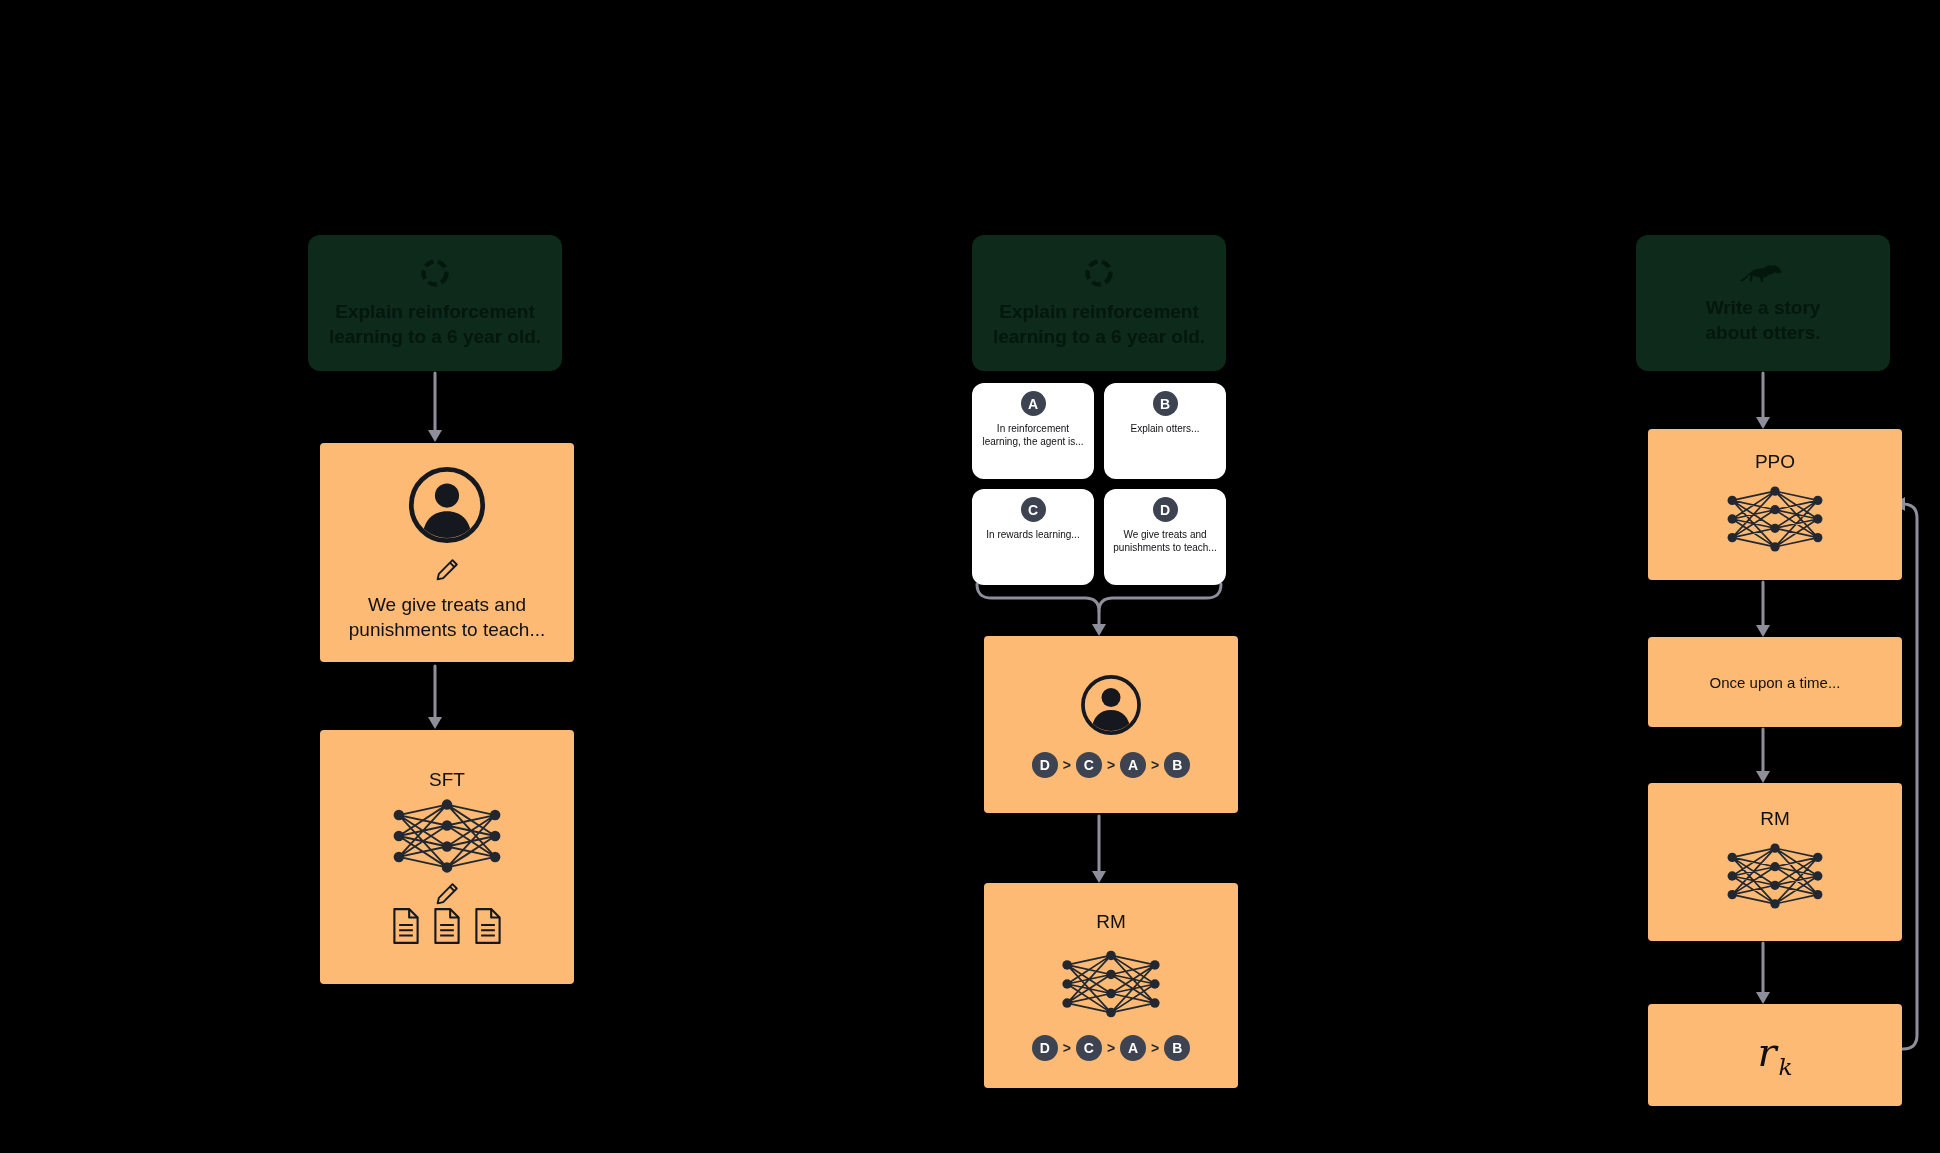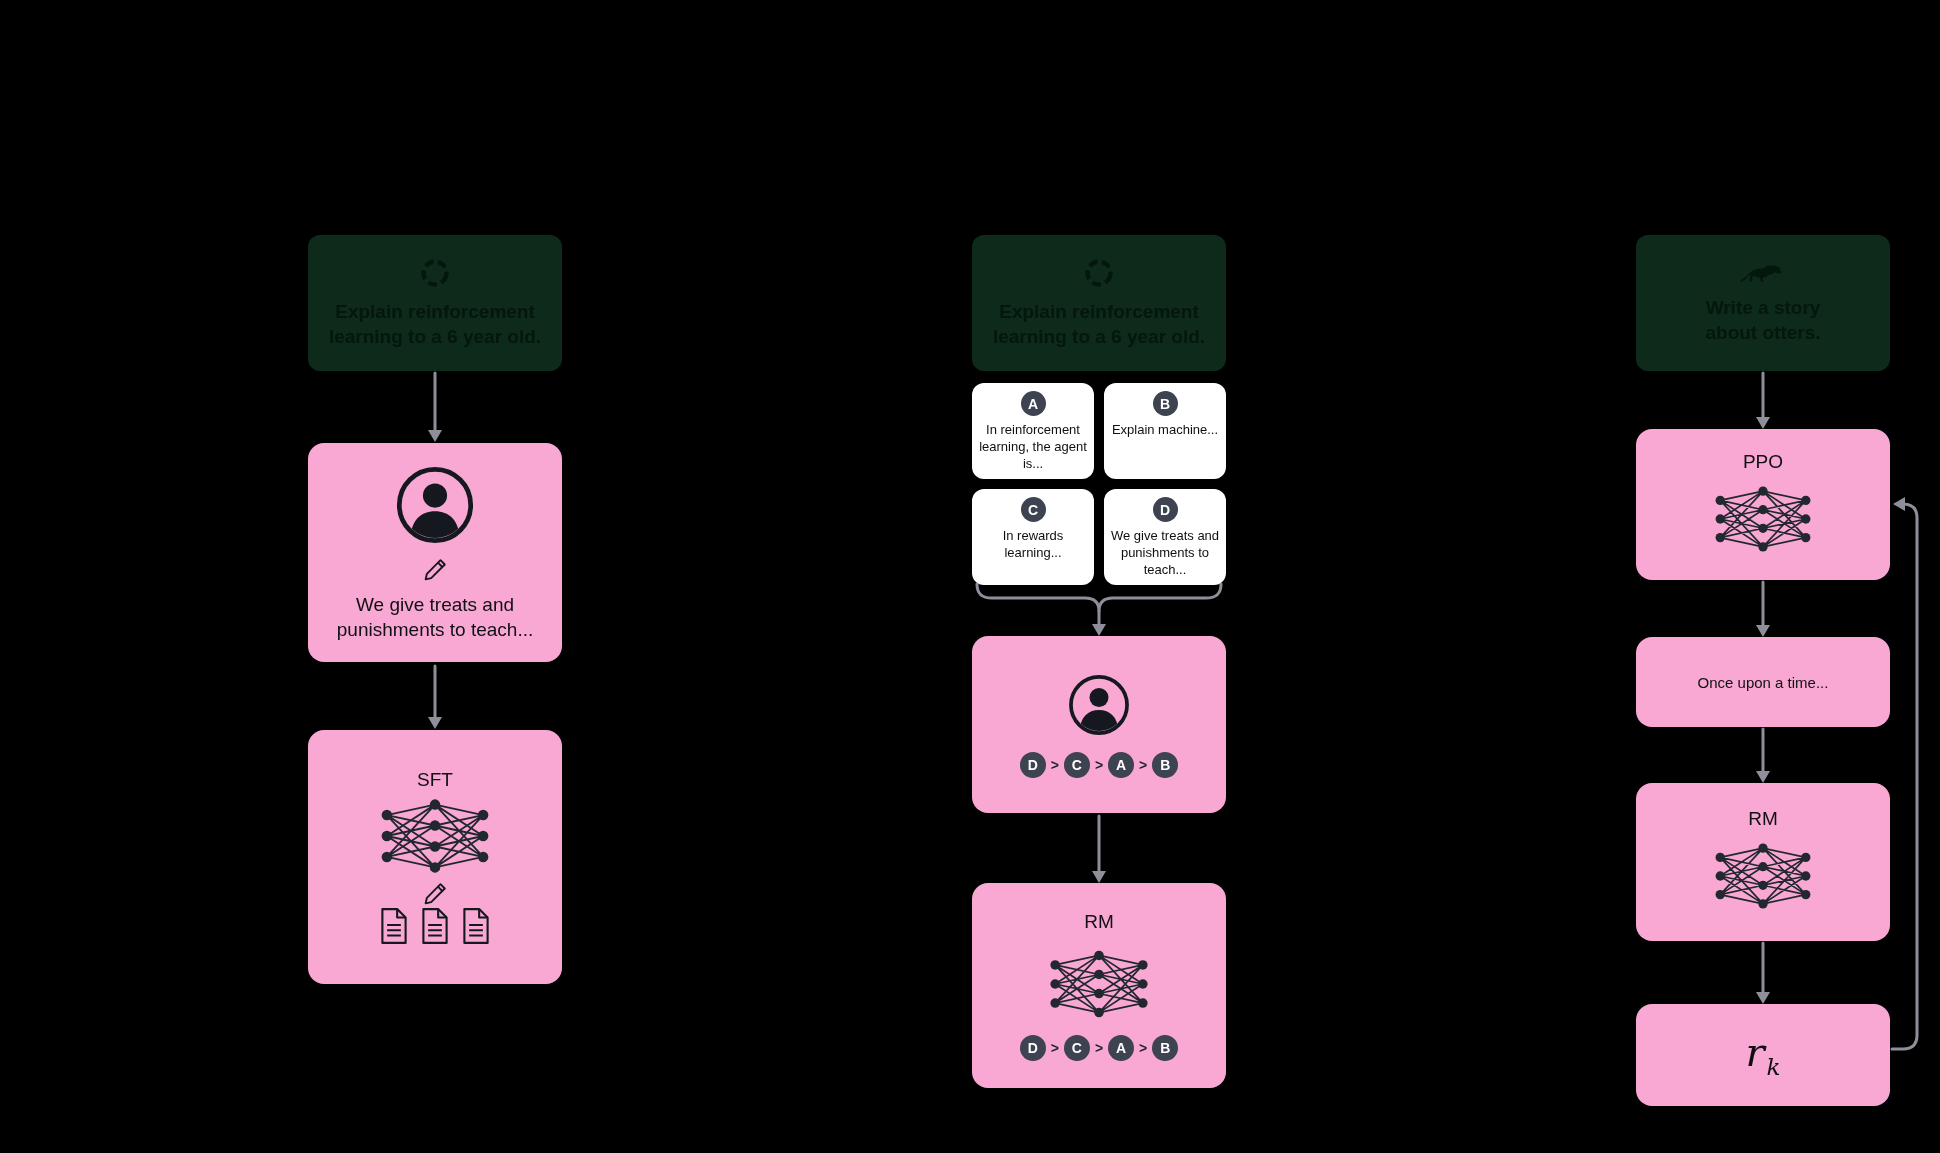--- a/index.html
+++ b/index.html
@@ -8,30 +8,30 @@
   .canvas { position:relative; width:1940px; height:1153px; background:#000; overflow:hidden; }
 
   .connectors { position:absolute; inset:0; pointer-events:none; }
 
   .box { position:absolute; display:flex; flex-direction:column; align-items:center;
          justify-content:center; text-align:center; }
 
   .prompt-card { background:#0d2a1b; border-radius:12px; color:#04170d; gap:10px; padding:12px; }
   .prompt-card p { font-size:19px; line-height:1.3; font-weight:600; }
 
-  .card { background:#f9a8d4; border-radius:16px; color:#101014; }
+  .card { background:#fdba74; border-radius:4px; color:#101014;margin-left:12px; }
 
   .demo-text { font-size:19px; line-height:1.3; font-weight:500; max-width:232px; }
   .model-label { font-size:19px; font-weight:400; color:#101014; }
   .output-text { font-size:15px; font-weight:500; color:#101014; }
 
   .answer-card { background:#ffffff; border-radius:12px; padding:8px 6px;
                  display:flex; flex-direction:column; align-items:center; gap:6px;
                  justify-content:flex-start; }
-  .answer-card .txt { font-size:13px; line-height:1.3; font-weight:500; color:#101014; }
+  .answer-card .txt { font-size:10px; line-height:1.3; font-weight:500; color:#101014; }
 
   .badge { width:26px; height:26px; border-radius:50%; background:#3d4350; color:#fff;
            font-weight:700; font-size:14px; display:flex; align-items:center;
            justify-content:center; flex:0 0 auto; }
   .answer-card .badge { width:25px; height:25px; }
   .rank-row { display:flex; align-items:center; gap:5px; }
   .gt { font-weight:700; font-size:14px; color:#1d2129; }
 
   .reward { font-family:"DejaVu Serif","Liberation Serif",serif; font-style:italic;
             font-size:40px; color:#101014; line-height:1; }
@@ -173,21 +173,21 @@
       </svg>
     <p>Explain reinforcement learning to a 6 year old.</p>
   </div>
 
   <div class="box answer-card" style="left:972px; top:383px; width:122px; height:96px">
     <span class="badge">A</span>
     <span class="txt">In reinforcement learning, the agent is...</span>
   </div>
   <div class="box answer-card" style="left:1104px; top:383px; width:122px; height:96px">
     <span class="badge">B</span>
-    <span class="txt">Explain machine...</span>
+    <span class="txt">Explain otters...</span>
   </div>
   <div class="box answer-card" style="left:972px; top:489px; width:122px; height:96px">
     <span class="badge">C</span>
     <span class="txt">In rewards learning...</span>
   </div>
   <div class="box answer-card" style="left:1104px; top:489px; width:122px; height:96px">
     <span class="badge">D</span>
     <span class="txt">We give treats and punishments to teach...</span>
   </div>
 

